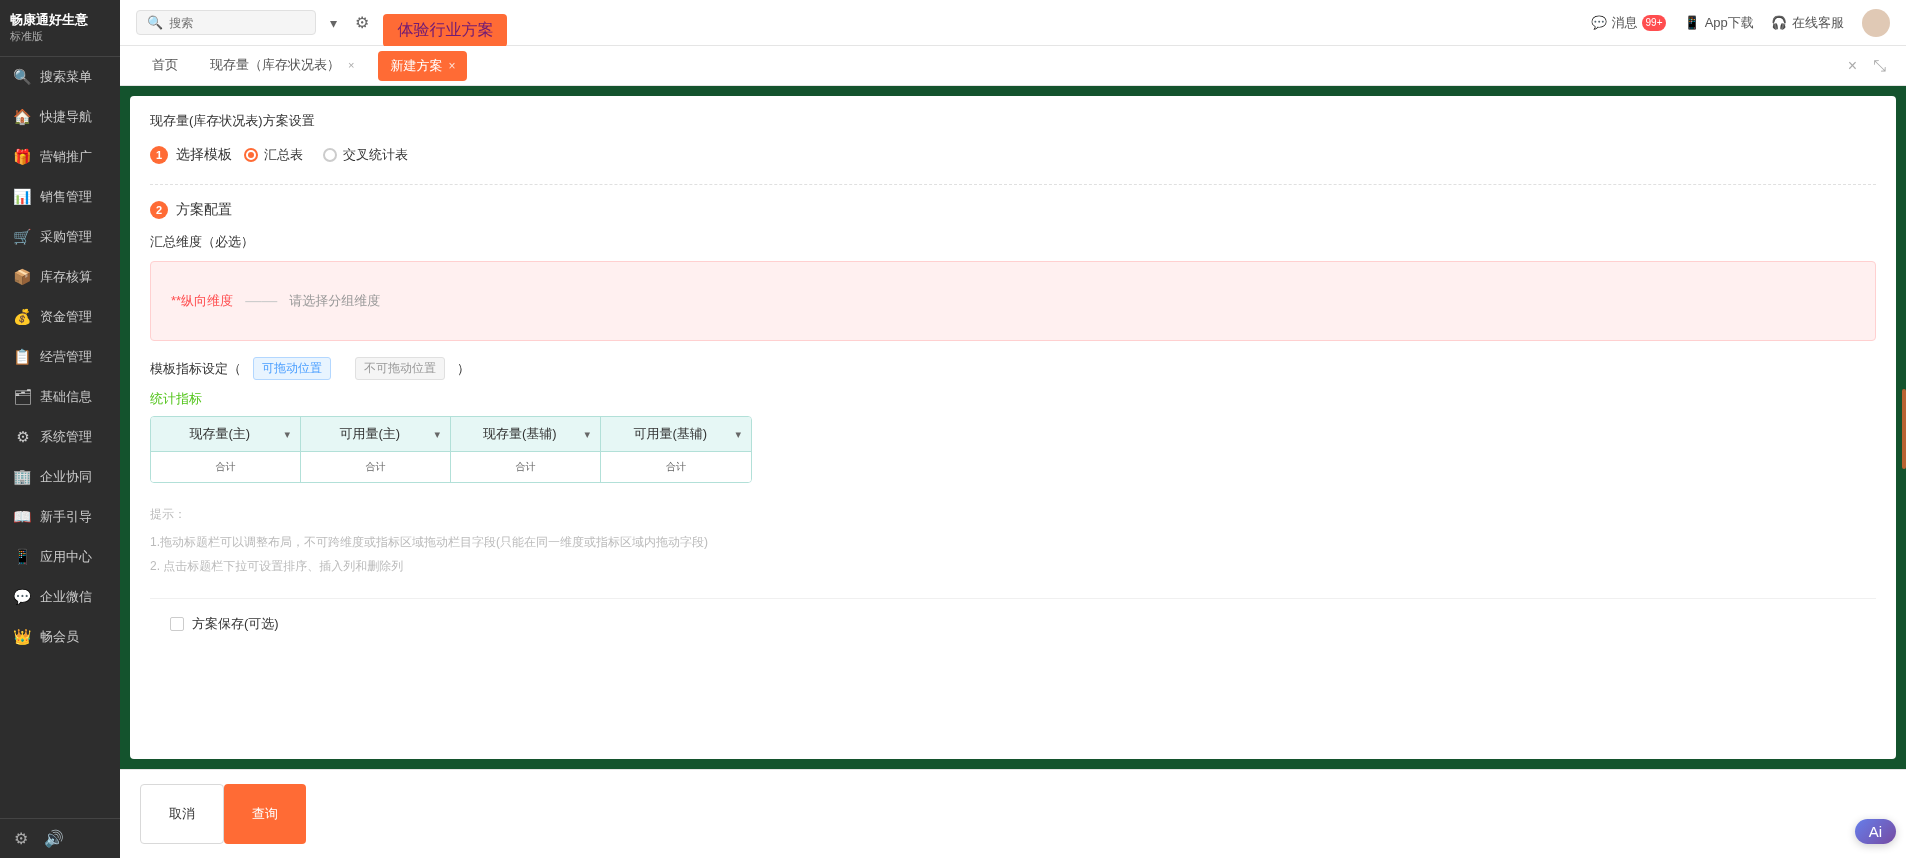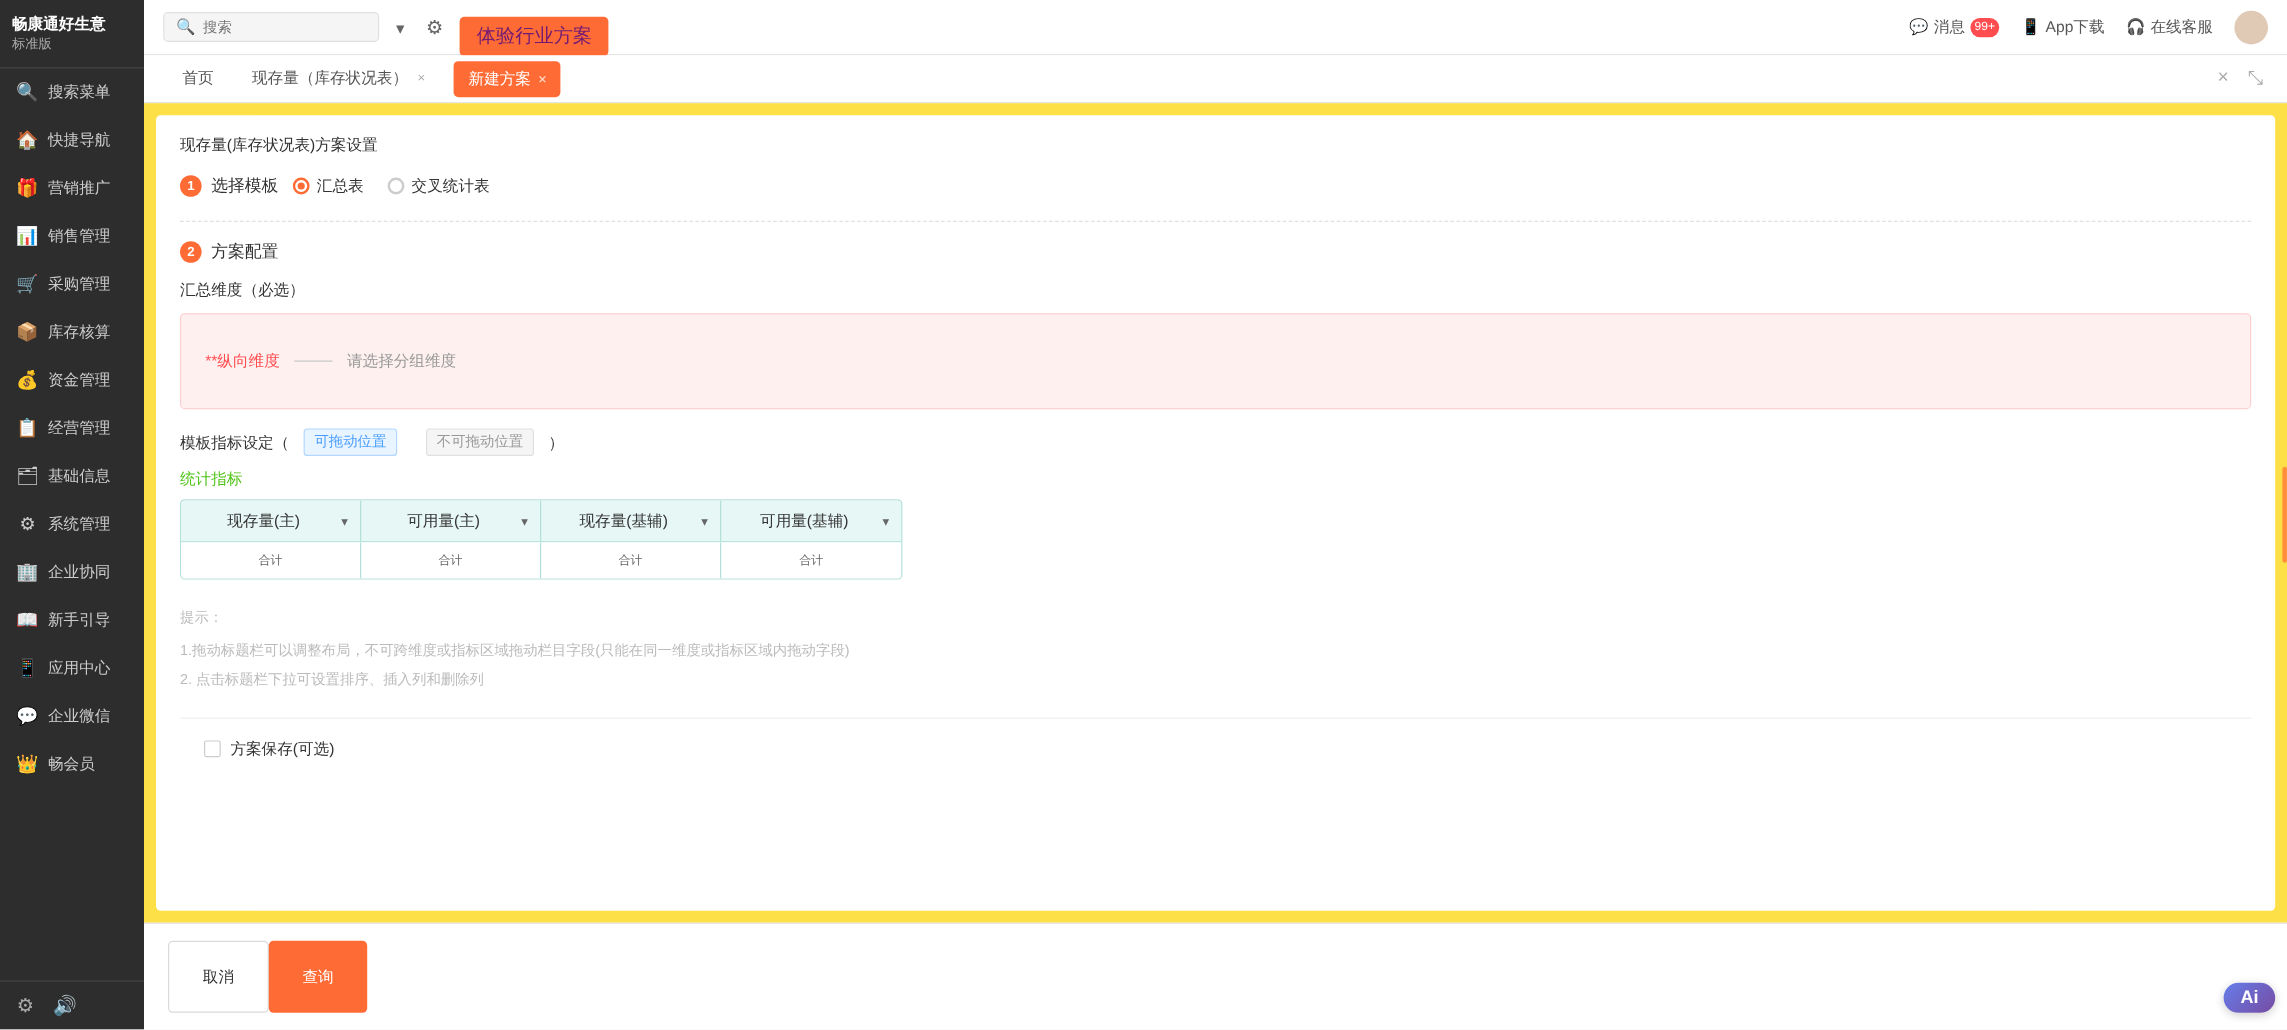--- a/index.html
+++ b/index.html
@@ -215,21 +215,21 @@
       font-size: 16px;
       color: #aaa;
       cursor: pointer;
       padding: 4px;
     }
 
     
     .content {
       flex: 1;
       overflow-y: auto;
-      background: #fde047;
+      background: #14532d;
       padding: 0;
     }
     .content::-webkit-scrollbar { width: 6px; }
     .content::-webkit-scrollbar-thumb { background: #ccc; border-radius: 3px; }
 
     .content-inner {
       background: #fff;
       margin: 10px;
       border-radius: 4px;
       padding: 16px 20px;
@@ -740,15 +740,15 @@
     </div>
   </div>
 
   <div class="footer">
     <button class="btn-cancel">取消</button>
     <button class="btn-query">查询</button>
   </div>
 
 </div>
 
-<div style="position:fixed;bottom:14px;right:10px;background:linear-gradient(135deg,#667eea,#764ba2);color:#fff;border-radius:20px;padding:4px 14px;font-size:15px;font-weight:bold;cursor:pointer;box-shadow:0 2px 8px rgba(0,0,0,0.2);">Ai</div>
+<div style="position:fixed;bottom:14px;right:10px;background:linear-gradient(135deg,#667eea,#764ba2);color:#fff;border-radius:20px;padding:4px 14px;font-size:15px;font-weight:normal;cursor:pointer;box-shadow:0 2px 8px rgba(0,0,0,0.2);">Ai</div>
 
 <div class="right-scrollbar"></div>
 
 </body></html>

